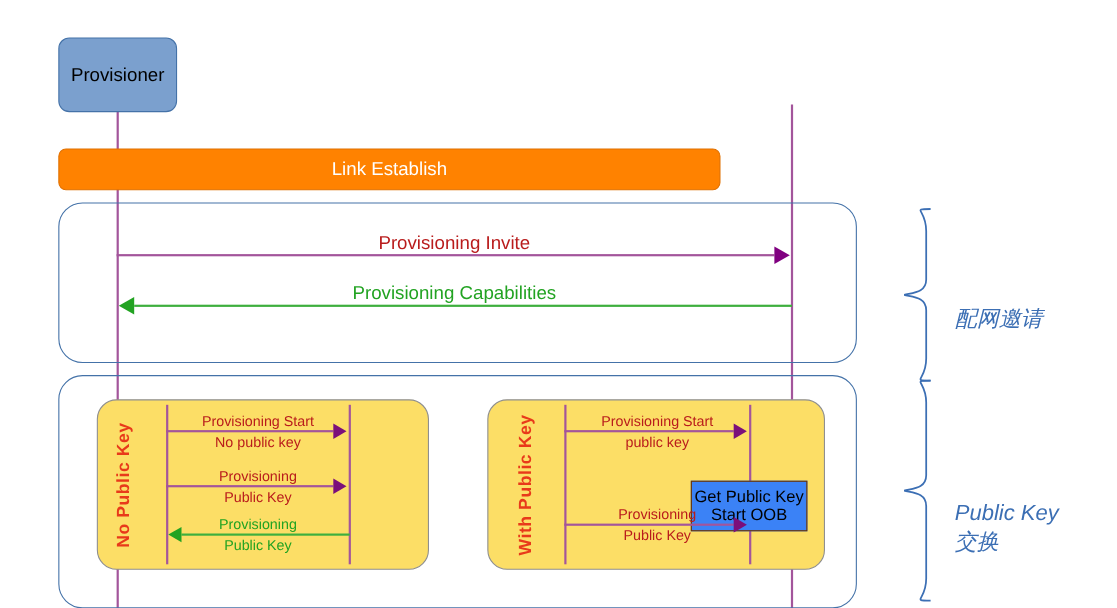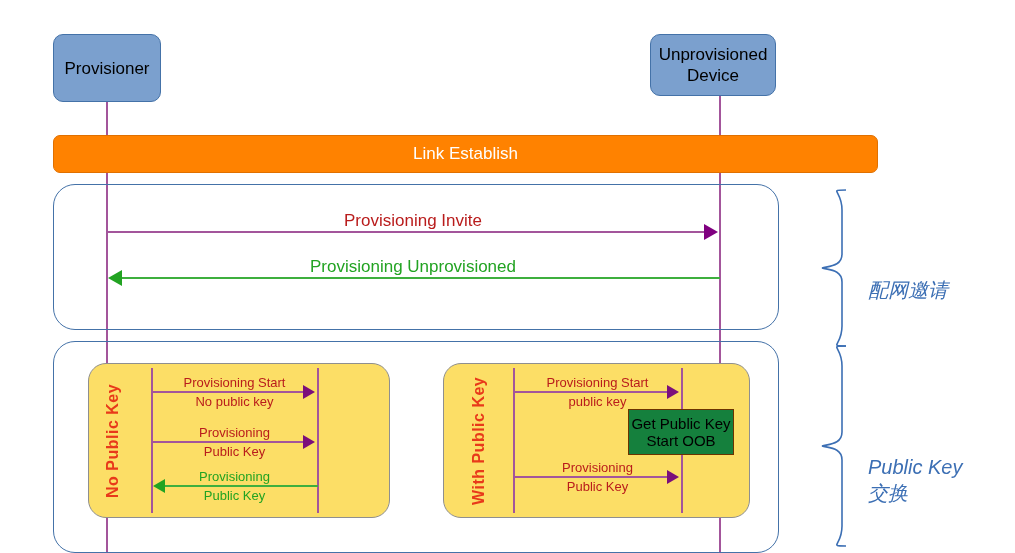--- a/index.html
+++ b/index.html
@@ -83,28 +83,29 @@
     white-space:nowrap;
     text-align:center;
     line-height:19px;
   }
   .msglabel.purple{color:#b91c1c;}
   .msglabel.green{color:#22A322;}
   .msglabel.sm{font-size:13px;line-height:17px;}
 
   
   .oobnote{
-    background:#15803d;
+    background:#3b82f6;
     border:1.5px solid #6B3300;
     color:#000000;
     font-size:15px;
     line-height:17px;
     text-align:left;
     display:flex;align-items:center;justify-content:center;
     box-sizing:border-box;
+    margin-top:28px;
   }
 
   
   .bracelabel{
     color:#3C6FB4;
     font-size:20px;
     line-height:26px;
     white-space:pre-line;
     font-style:italic;
   }
@@ -115,39 +116,35 @@
 
 <div id="stage">
 
   <div class="abs lifeline" style="left:106px;top:95px;height:458px;"></div>
   <div class="abs lifeline" style="left:719px;top:95px;height:458px;"></div>
 
   <div class="abs actor" style="left:53px;top:34px;width:108px;height:68px;">
     <span>Provisioner</span>
   </div>
 
-  <div class="abs actor" style="left:650px;top:34px;width:126px;height:62px;white-space:pre-line;">
-    <span>Unprovisioned
-Device</span>
-  </div>
-
-  <div class="abs linkbar" style="left:53px;top:135px;width:825px;height:38px;">
+
+  <div class="abs linkbar" style="left:53px;top:135px;width:602px;height:38px;">
     <span>Link Establish</span>
   </div>
 
   <div class="abs groupframe" style="left:53px;top:184px;width:726px;height:146px;"></div>
 
   <div class="abs msglabel purple" style="left:106px;top:211px;width:614px;">
     <span>Provisioning Invite</span>
   </div>
   <div class="abs msgline purple" style="left:106px;top:231px;width:598px;"></div>
   <div class="abs head right purple" style="left:704px;top:224px;"></div>
 
   <div class="abs msglabel green" style="left:106px;top:257px;width:614px;">
-    <span>Provisioning Unprovisioned</span>
+    <span>Provisioning Capabilities</span>
   </div>
   <div class="abs msgline green" style="left:122px;top:277px;width:598px;"></div>
   <div class="abs head left green" style="left:108px;top:270px;"></div>
 
   <svg class="braceSvg" width="60" height="160" style="left:820px;top:188px;">
     <path d="M 26 2 C 8 2 22 2 22 22 L 22 66 C 22 78 10 78 2 80 C 10 82 22 82 22 94 L 22 138 C 22 158 8 158 26 158" fill="none" stroke="#3C6FB4" stroke-width="1.6"></path>
   </svg>
   <div class="abs bracelabel" style="left:868px;top:251px;">
     <span>配网邀请</span>
   </div>

